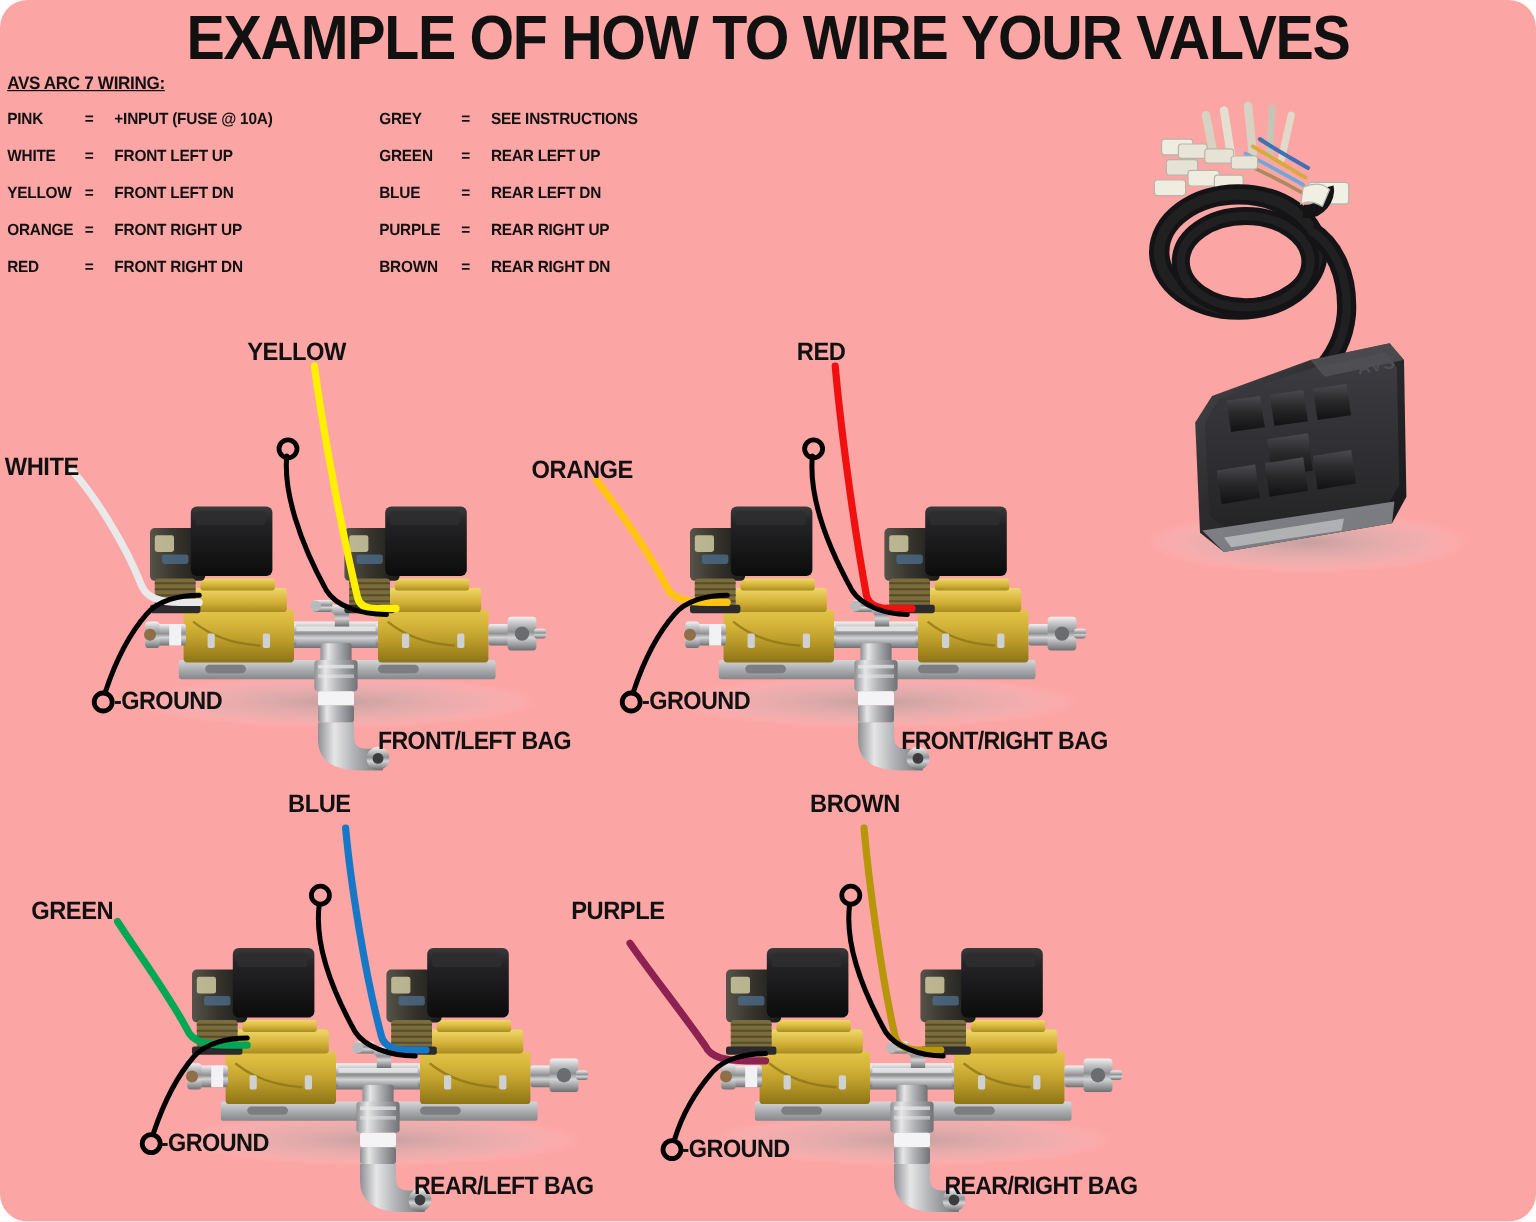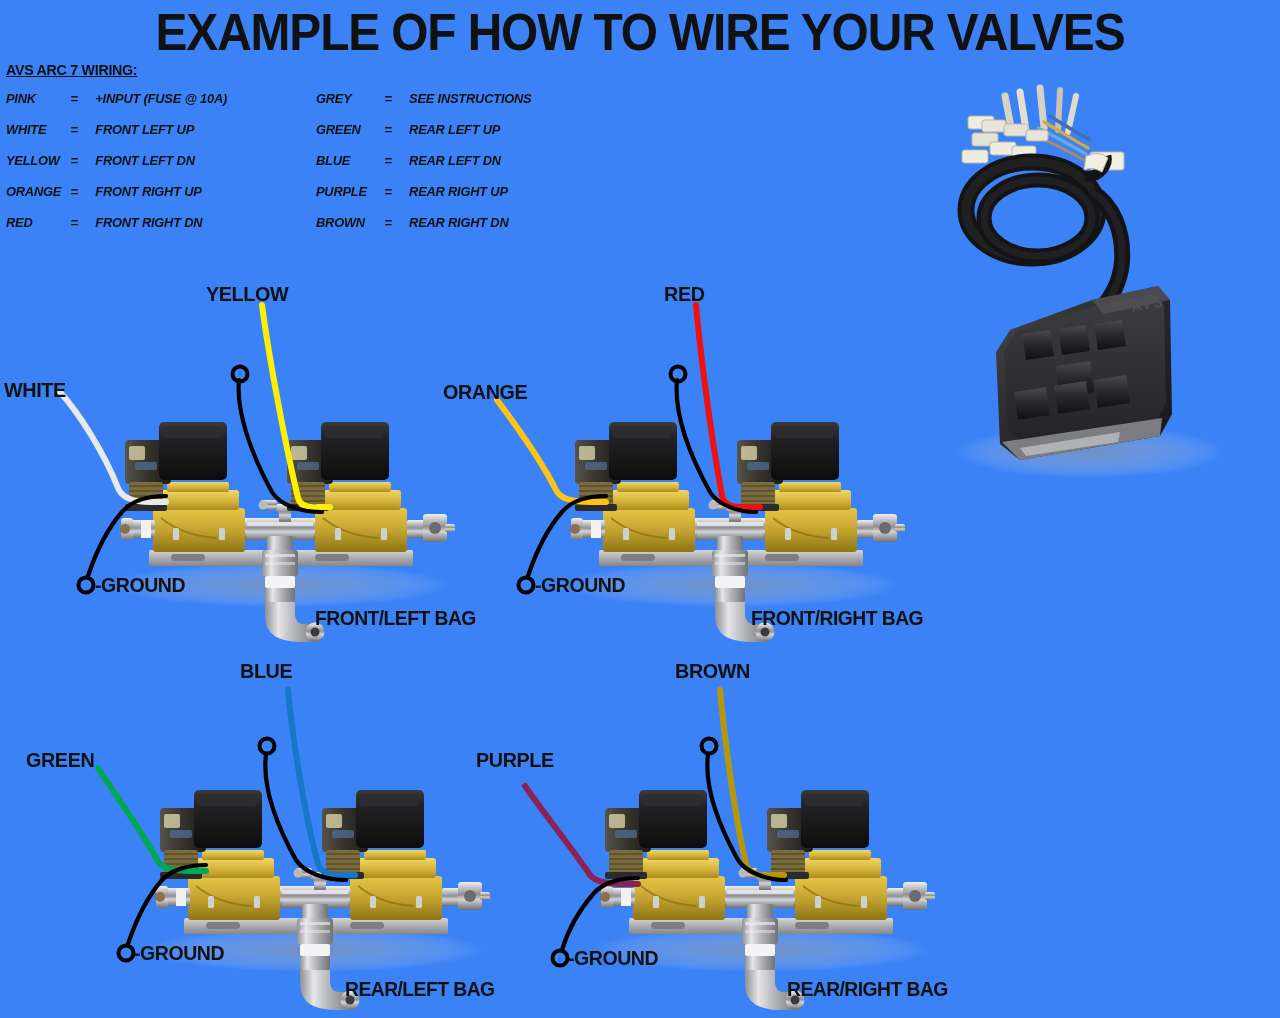--- a/index.html
+++ b/index.html
@@ -7,22 +7,23 @@
     padding: 0;
     background: #ffffff;
   }
   body {
     font-family: "Liberation Sans", sans-serif;
   }
   #page {
     position: relative;
     width: 1280px;
     height: 1018px;
-    background: #3b82f6;
+    background: #fca5a5;
     overflow: hidden;
+    border-radius: 23px;
   }
 
   
   #main-title {
     position: absolute;
     left: 0; top: 2px;
     width: 1280px;
     text-align: center;
     font-size: 52px;
     font-weight: bold;
@@ -46,21 +47,20 @@
     text-decoration: underline;
     letter-spacing: -0.3px;
     margin-bottom: 13px;
     transform: scaleX(0.95);
     transform-origin: left top;
   }
   .legend-row {
     display: flex;
     align-items: baseline;
     height: 31px;
-    font-style: italic;
   }
   .legend-cell {
     display: flex;
     align-items: baseline;
     font-size: 13.5px;
     font-weight: bold;
     color: #111;
     letter-spacing: -0.2px;
     transform: scaleX(0.95);
     transform-origin: left top;

